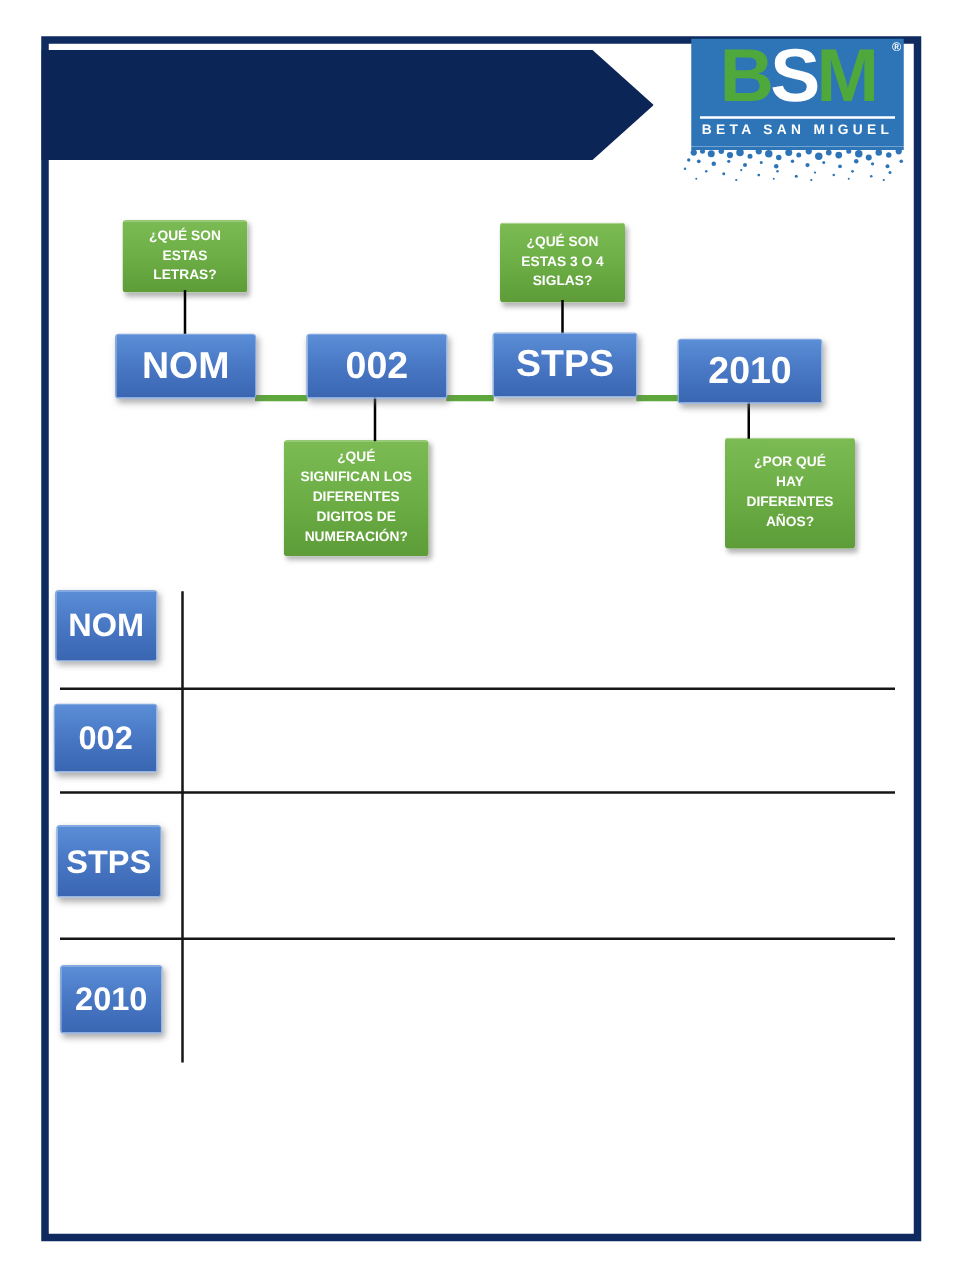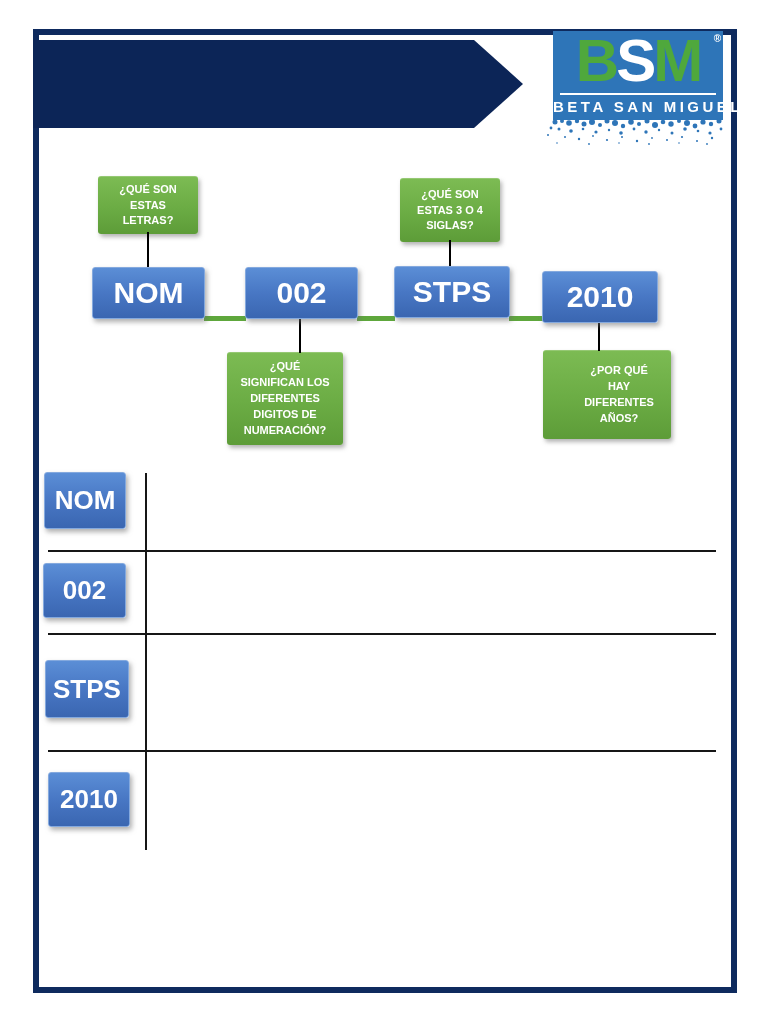--- a/index.html
+++ b/index.html
@@ -34,38 +34,38 @@
   .logo-text .ls { color:#ffffff; }
   .logo-reg {
     position:absolute; top:2px; right:2px; color:#ffffff;
     font-size:10px; font-weight:700;
   }
   .logo-line {
     position:absolute; left:7px; right:7px; top:62px; height:2px; background:#ffffff;
   }
   .logo-sub {
     position:absolute; left:0; right:0; top:67px; text-align:center;
-    color:#ffffff; font-size:15px; font-weight:700; letter-spacing:3.5px;
+    color:#ffffff; font-size:11px; font-weight:700; letter-spacing:3.5px;
     white-space:nowrap;
   }
   .splatter { position:absolute; left:545px; top:117px; }
 
   
   .qbox {
     position:absolute; display:flex; align-items:center; justify-content:center;
     text-align:center; white-space:pre-line;
     color:#ffffff; font-size:11px; font-weight:700; line-height:1.45;
     background:linear-gradient(180deg,#7CBB53 0%, #6BAC44 55%, #5D9C38 100%);
     border-radius:3px; border-top:1px solid #95c873;
     box-shadow:2px 3px 4px rgba(120,120,120,0.55);
   }
   #q1 { left:98px;  top:176px; width:100px; height:57px; }
   #q2 { left:227px; top:352px; width:116px; height:92px; }
   #q3 { left:400px; top:178px; width:100px; height:63px; }
-  #q4 { left:543px; top:350px; width:104px; height:88px;padding-left:24px; }
+  #q4 { left:580px; top:350px; width:104px; height:88px; }
 
   
   .tl-box {
     position:absolute; display:flex; align-items:center; justify-content:center;
     color:#ffffff; font-size:30px; font-weight:700;
     background:linear-gradient(180deg,#5B8ED6 0%, #4877C4 50%, #3A66B1 100%);
     border:1px solid #84a9de; border-radius:3px; box-sizing:border-box;
     box-shadow:2px 3px 5px rgba(110,110,110,0.55);
   }
   #tl-nom  { left:92px;  top:267px; width:113px; height:52px; }

